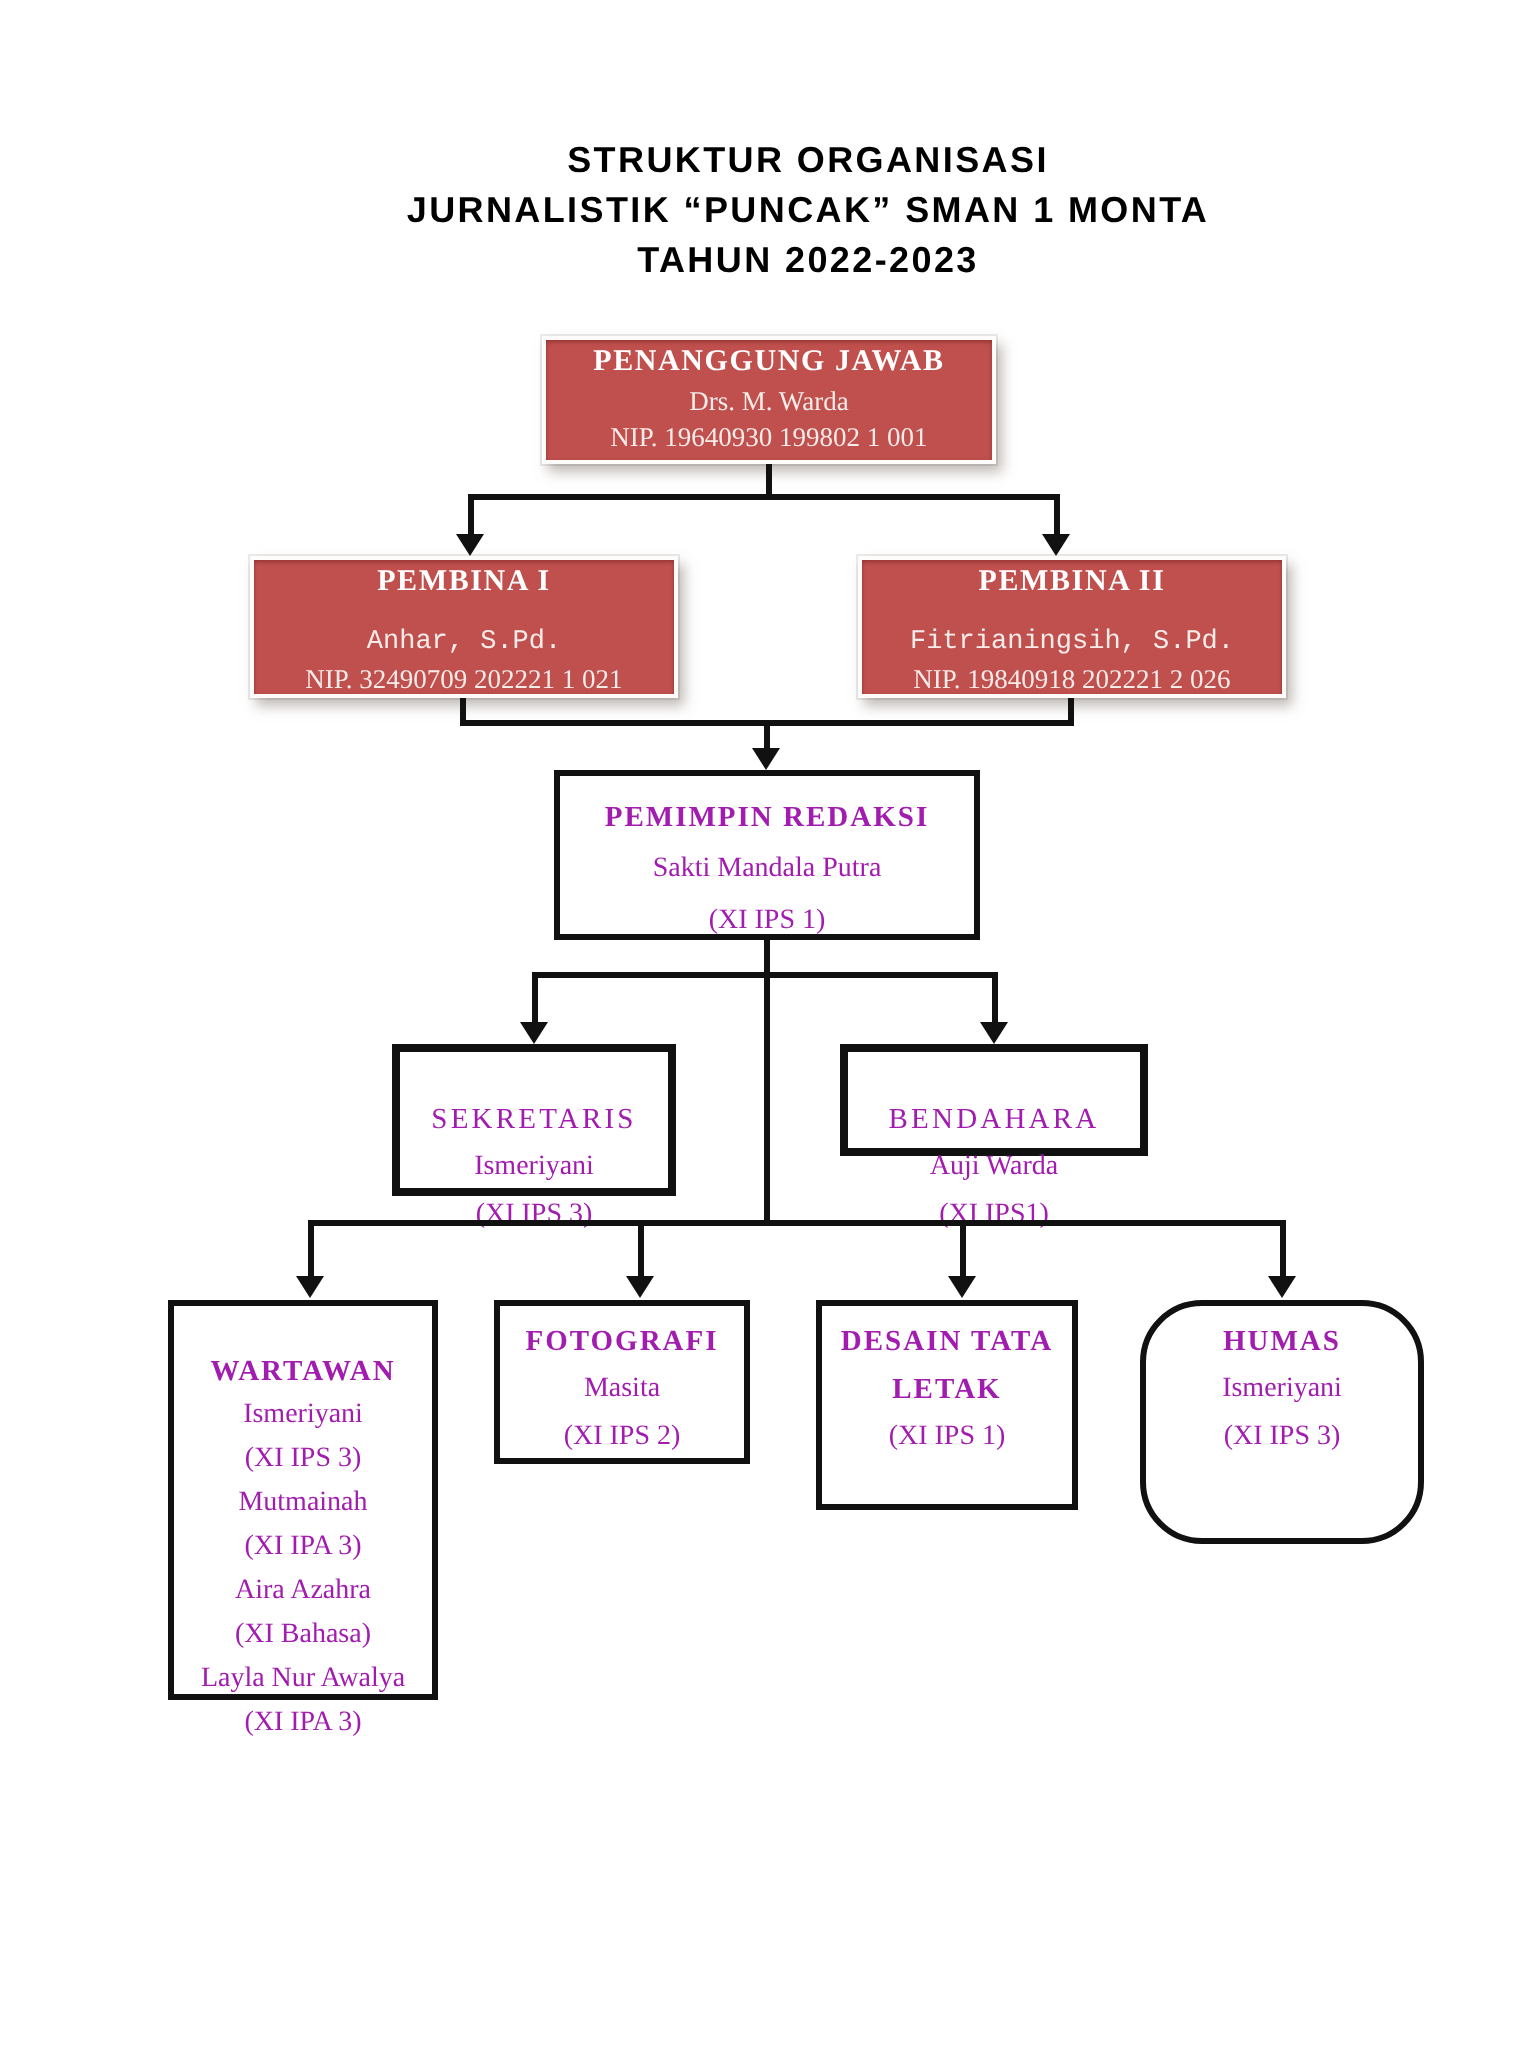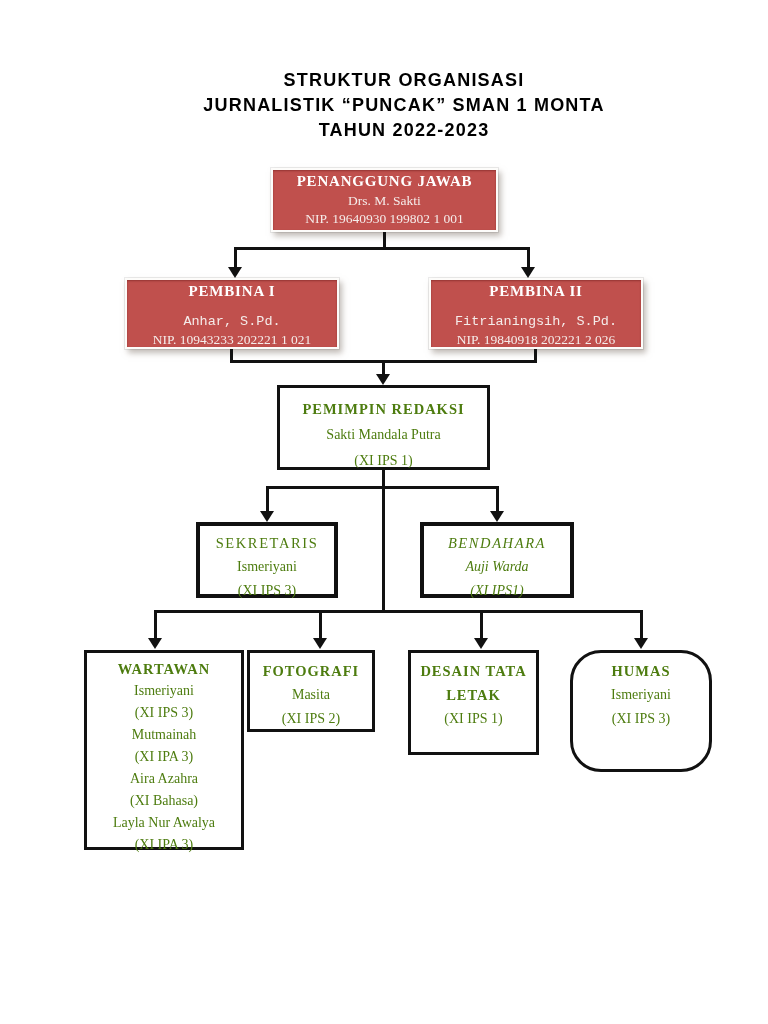--- a/index.html
+++ b/index.html
@@ -17,30 +17,30 @@
     position:absolute;background:#C0504D;color:#fff;text-align:center;
     border:2px solid #fdfcfa;box-sizing:border-box;
     box-shadow:0 0 0 1px rgba(0,0,0,0.08), 3px 4px 6px rgba(140,130,120,0.55),
                inset 0 1px 2px rgba(90,20,20,0.45);
   }
   .red-box .hd{font-weight:bold;font-size:15px;letter-spacing:0.8px;padding-top:1px;line-height:21px;}
   .red-box .ln{font-size:13.5px;line-height:18px;color:#f5ecea;}
   .red-box .nm{margin-top:11px;font-family:Liberation Mono, monospace;}
   .white-box{
     position:absolute;background:#fff;border:3px solid #111;box-sizing:border-box;
-    text-align:center;color:#4d7c0f;
+    text-align:center;color:#a21caf;
   }
   .white-box .hd{font-weight:bold;font-size:14.5px;letter-spacing:1px;}
   .white-box .ln{font-size:14px;}
   .thick{border-width:4px;}
   .hd-reg{font-weight:normal !important;letter-spacing:1.6px !important;}
   .lh26 .hd,.lh26 .ln{line-height:26px;}
   .lh24 .hd,.lh24 .ln{line-height:24px;}
   .lh22 .hd,.lh22 .ln{line-height:22px;}
-  .pt8{padding-top:8px;} .pt5{padding-top:5px;} .pt6{padding-top:6px;}
+  .pt8{padding-top:8px;} .pt5{padding-top:22px;} .pt6{padding-top:6px;}
   
   .h,.v{position:absolute;background:#111;}
   .h{height:3px;} .v{width:3px;}
   .arr{
     position:absolute;width:0;height:0;
     border-left:7px solid transparent;border-right:7px solid transparent;
     border-top:11px solid #111;
   }
 </style>
 </head>
@@ -49,35 +49,35 @@
 <div class="page">
 
   <div class="doc-title">
     <div>STRUKTUR ORGANISASI</div>
     <div>JURNALISTIK “PUNCAK” SMAN 1 MONTA</div>
     <div>TAHUN 2022-2023</div>
   </div>
 
   <div class="red-box" style="left:271px;top:168px;width:227px;height:64px;">
     <div class="hd">PENANGGUNG JAWAB</div>
-    <div class="ln">Drs. M. Sakti</div>
+    <div class="ln">Drs. M. Warda</div>
     <div class="ln">NIP. 19640930 199802 1 001</div>
   </div>
 
   <div class="v" style="left:383px;top:232px;height:16px;"></div>
   <div class="h" style="left:234px;top:247px;width:296px;"></div>
   <div class="v" style="left:234px;top:249px;height:19px;"></div>
   <div class="arr" style="left:228px;top:267px;"></div>
   <div class="v" style="left:527px;top:249px;height:19px;"></div>
   <div class="arr" style="left:521px;top:267px;"></div>
 
   <div class="red-box" style="left:125px;top:278px;width:214px;height:71px;">
     <div class="hd">PEMBINA I</div>
     <div class="ln nm">Anhar, S.Pd.</div>
-    <div class="ln">NIP. 10943233 202221 1 021</div>
+    <div class="ln">NIP. 32490709 202221 1 021</div>
   </div>
 
   <div class="red-box" style="left:429px;top:278px;width:214px;height:71px;">
     <div class="hd">PEMBINA II</div>
     <div class="ln nm">Fitrianingsih, S.Pd.</div>
     <div class="ln">NIP. 19840918 202221 2 026</div>
   </div>
 
   <div class="v" style="left:230px;top:349px;height:14px;"></div>
   <div class="v" style="left:534px;top:349px;height:14px;"></div>
@@ -97,37 +97,37 @@
   <div class="arr" style="left:260px;top:511px;"></div>
   <div class="v" style="left:496px;top:488px;height:23px;"></div>
   <div class="arr" style="left:490px;top:511px;"></div>
 
   <div class="white-box thick lh24 pt5" style="left:196px;top:522px;width:142px;height:76px;">
     <div class="hd hd-reg">SEKRETARIS</div>
     <div class="ln">Ismeriyani</div>
     <div class="ln">(XI IPS 3)</div>
   </div>
 
-  <div class="white-box thick lh24 pt5" style="left:420px;top:522px;width:154px;height:76px;font-style:italic;">
+  <div class="white-box thick lh24 pt5" style="left:420px;top:522px;width:154px;height:56px;">
     <div class="hd hd-reg">BENDAHARA</div>
     <div class="ln">Auji Warda</div>
     <div class="ln">(XI IPS1)</div>
   </div>
 
   <div class="h" style="left:154px;top:610px;width:489px;"></div>
   <div class="v" style="left:154px;top:612px;height:26px;"></div>
   <div class="arr" style="left:148px;top:638px;"></div>
   <div class="v" style="left:319px;top:612px;height:26px;"></div>
   <div class="arr" style="left:313px;top:638px;"></div>
   <div class="v" style="left:480px;top:612px;height:26px;"></div>
   <div class="arr" style="left:474px;top:638px;"></div>
   <div class="v" style="left:640px;top:612px;height:26px;"></div>
   <div class="arr" style="left:634px;top:638px;"></div>
 
-  <div class="white-box lh22 pt5" style="left:84px;top:650px;width:160px;height:200px;">
+  <div class="white-box lh22 pt5" style="left:84px;top:650px;width:135px;height:200px;">
     <div class="hd">WARTAWAN</div>
     <div class="ln">Ismeriyani</div>
     <div class="ln">(XI IPS 3)</div>
     <div class="ln">Mutmainah</div>
     <div class="ln">(XI IPA 3)</div>
     <div class="ln">Aira Azahra</div>
     <div class="ln">(XI Bahasa)</div>
     <div class="ln">Layla Nur Awalya</div>
     <div class="ln">(XI IPA 3)</div>
   </div>

